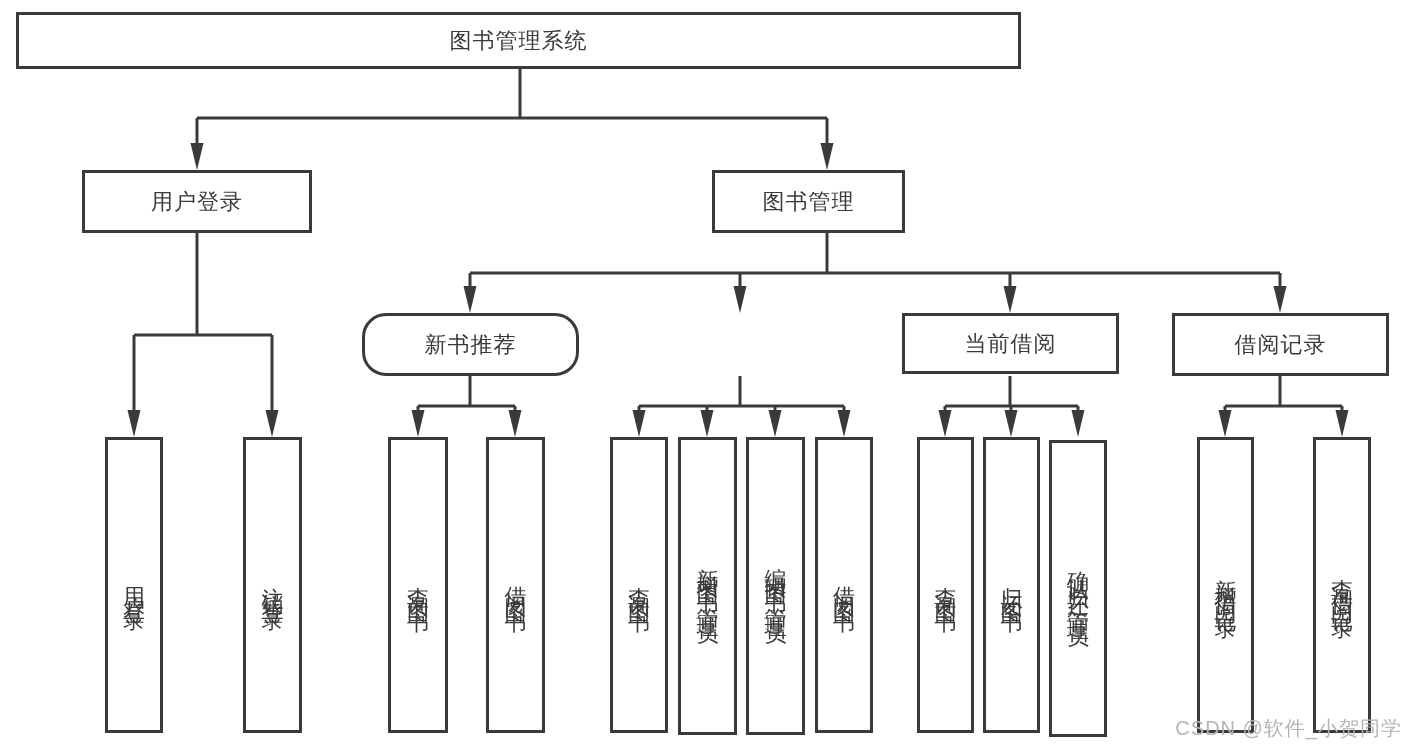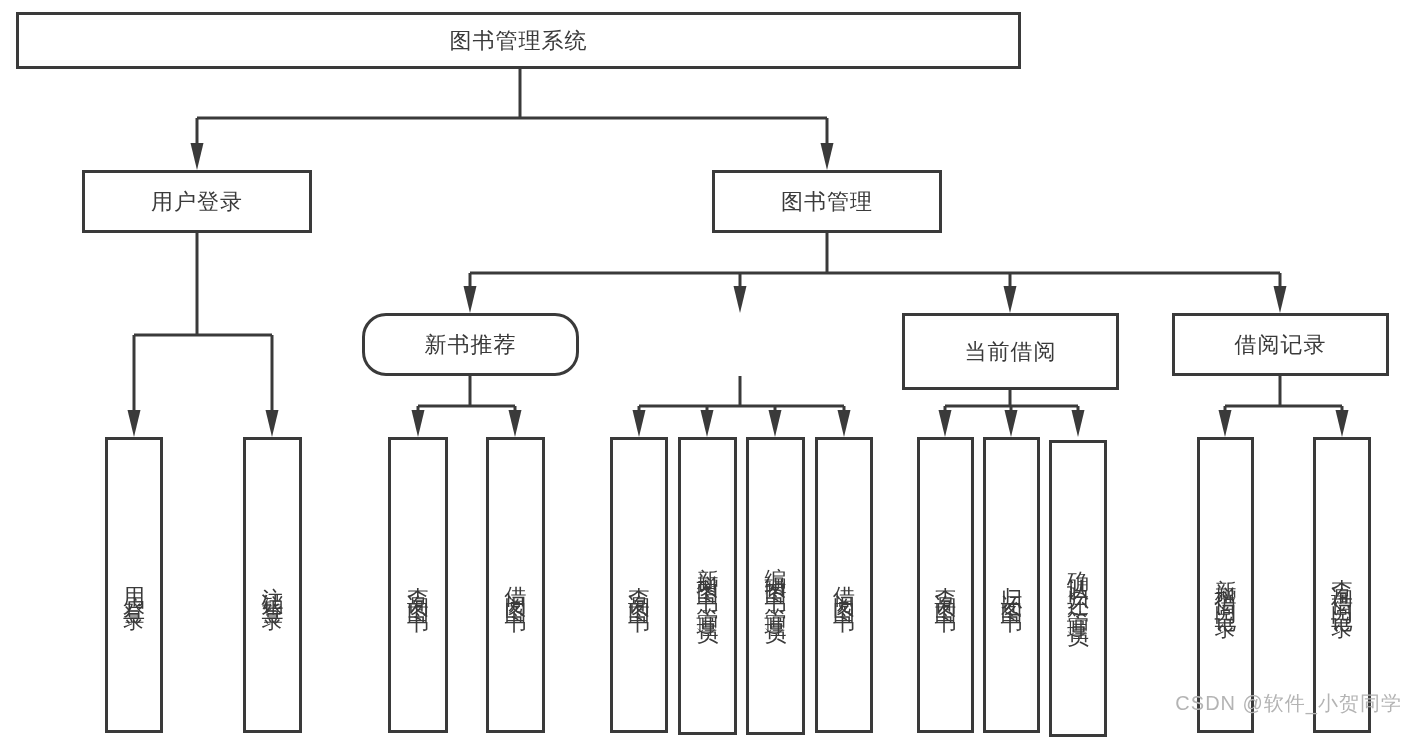--- a/index.html
+++ b/index.html
@@ -35,21 +35,21 @@
   }
   .vtext {
     writing-mode: vertical-rl;
     text-orientation: mixed;
     font-size: 22px;
     letter-spacing: 8px;
     line-height: 1;
   }
   .watermark {
     position: absolute;
-    top: 690px;
+    top: 715px;
     right: 3px;
     font-size: 20px;
     letter-spacing: 1px;
     color: var(--wm, #b4b4b4);
     z-index: 2;
     white-space: nowrap;
   }
 </style>
 </head>
 <body>
@@ -107,24 +107,24 @@
       <polygon points="1071.5,410 1084.5,410 1078,437" fill="#3a3a3a"></polygon>
       <line x1="1225" y1="406" x2="1225" y2="417" stroke="#3a3a3a" stroke-width="3"></line>
       <polygon points="1218.5,410 1231.5,410 1225,437" fill="#3a3a3a"></polygon>
       <line x1="1342" y1="406" x2="1342" y2="417" stroke="#3a3a3a" stroke-width="3"></line>
       <polygon points="1335.5,410 1348.5,410 1342,437" fill="#3a3a3a"></polygon>
     </svg>
 
   <div class="box hbox" style="left:16px; top:12px; width:1005px; height:57px;">图书管理系统</div>
 
   <div class="box hbox" style="left:82px; top:170px; width:230px; height:63px;">用户登录</div>
-  <div class="box hbox" style="left:712px; top:170px; width:230px; height:63px;">图书管理</div>
+  <div class="box hbox" style="left:712px; top:170px; width:193px; height:63px;">图书管理</div>
 
   <div class="box hbox" style="left:362px; top:313px; width:217px; height:63px;border-radius:24px;">新书推荐</div>
-  <div class="box hbox" style="left:902px; top:313px; width:217px; height:77px;font-family:Liberation Serif, serif;">当前借阅</div>
+  <div class="box hbox" style="left:902px; top:313px; width:217px; height:61px;font-family:Liberation Serif, serif;">当前借阅</div>
   <div class="box hbox" style="left:1172px; top:313px; width:217px; height:63px;">借阅记录</div>
 
   <div class="box" style="left:105px; top:437px; width:58px; height:296px;">
     <span class="vtext">用户登录</span>
   </div>
   <div class="box" style="left:243px; top:437px; width:59px; height:296px;">
     <span class="vtext">注销登录</span>
   </div>
 
   <div class="box" style="left:388px; top:437px; width:60px; height:296px;">

